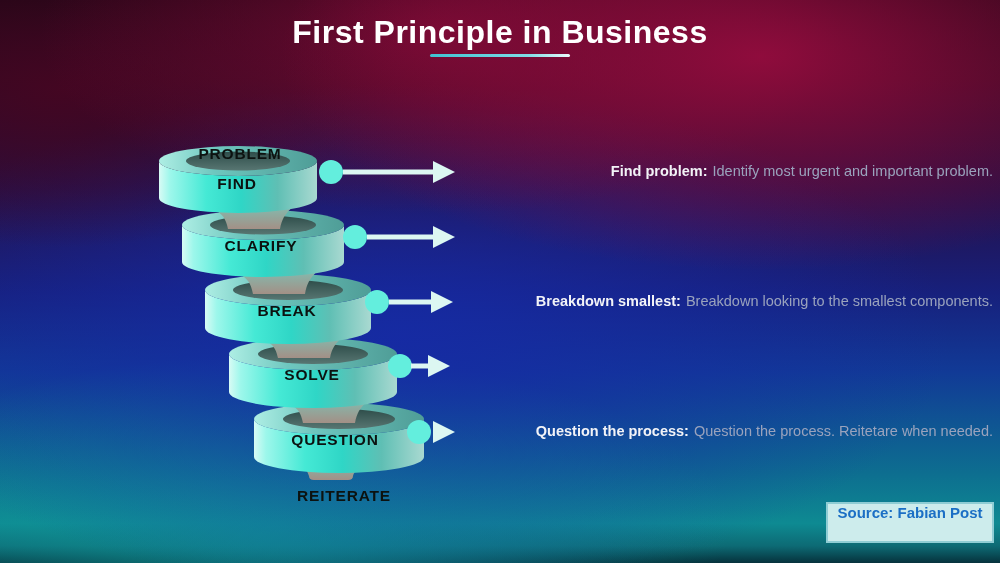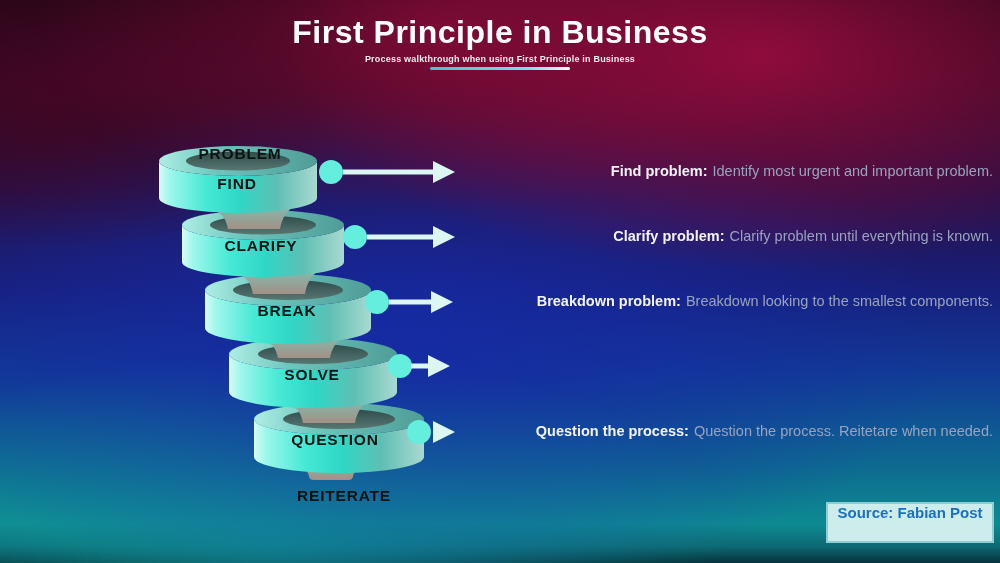--- a/index.html
+++ b/index.html
@@ -29,21 +29,20 @@
       background:#cdecec; border:2px solid #8fcdd4; display:flex; align-items:flex-start; justify-content:center; }
   .source-box span{ color:#1b6fc5; font-weight:700; font-size:15px; }
 </style>
 </head>
 <body>
 
 <div class="stage">
 
   <div class="header">
     <div class="title">First Principle in Business</div>
-    <div class="subtitle">Process walkthrough when using First Principle in Business</div>
     <div class="subtitle-underline"></div>
   </div>
 
   <svg width="1000" height="563" viewBox="0 0 1000 563">
     <defs>
       <linearGradient id="bandG" x1="0" y1="0" x2="1" y2="0">
         <stop offset="0" stop-color="#d8fbf5"></stop>
           <stop offset="0.07" stop-color="#9df7eb"></stop>
         <stop offset="0.3" stop-color="#45e9d5"></stop>
           <stop offset="0.52" stop-color="#2fd6c6"></stop>
@@ -131,25 +130,22 @@
     </g>
     <g>
       <circle cx="419" cy="432" r="12" fill="#63eedd"></circle>
       <polygon points="433,421 455,432 433,443" fill="#dcf7f2"></polygon>
     </g>
   </svg>
 
   <div class="desc-row" style="top:162px">
     <span class="desc-title">Find problem:</span><span class="desc-text">Identify most urgent and important problem.</span>
   </div>
-  <div class="desc-row" style="top:227px">
-    <span class="desc-title">Clarify problem:</span><span class="desc-text">Clarify problem until everything is known.</span>
-  </div>
   <div class="desc-row" style="top:292px">
-    <span class="desc-title">Breakdown problem:</span><span class="desc-text">Breakdown looking to the smallest components.</span>
+    <span class="desc-title">Breakdown smallest:</span><span class="desc-text">Breakdown looking to the smallest components.</span>
   </div>
   <div class="desc-row" style="top:422px">
     <span class="desc-title">Question the process:</span><span class="desc-text">Question the process. Reitetare when needed.</span>
   </div>
 
   <div class="source-box">
     <span>Source: Fabian Post</span>
   </div>
 
 </div>

